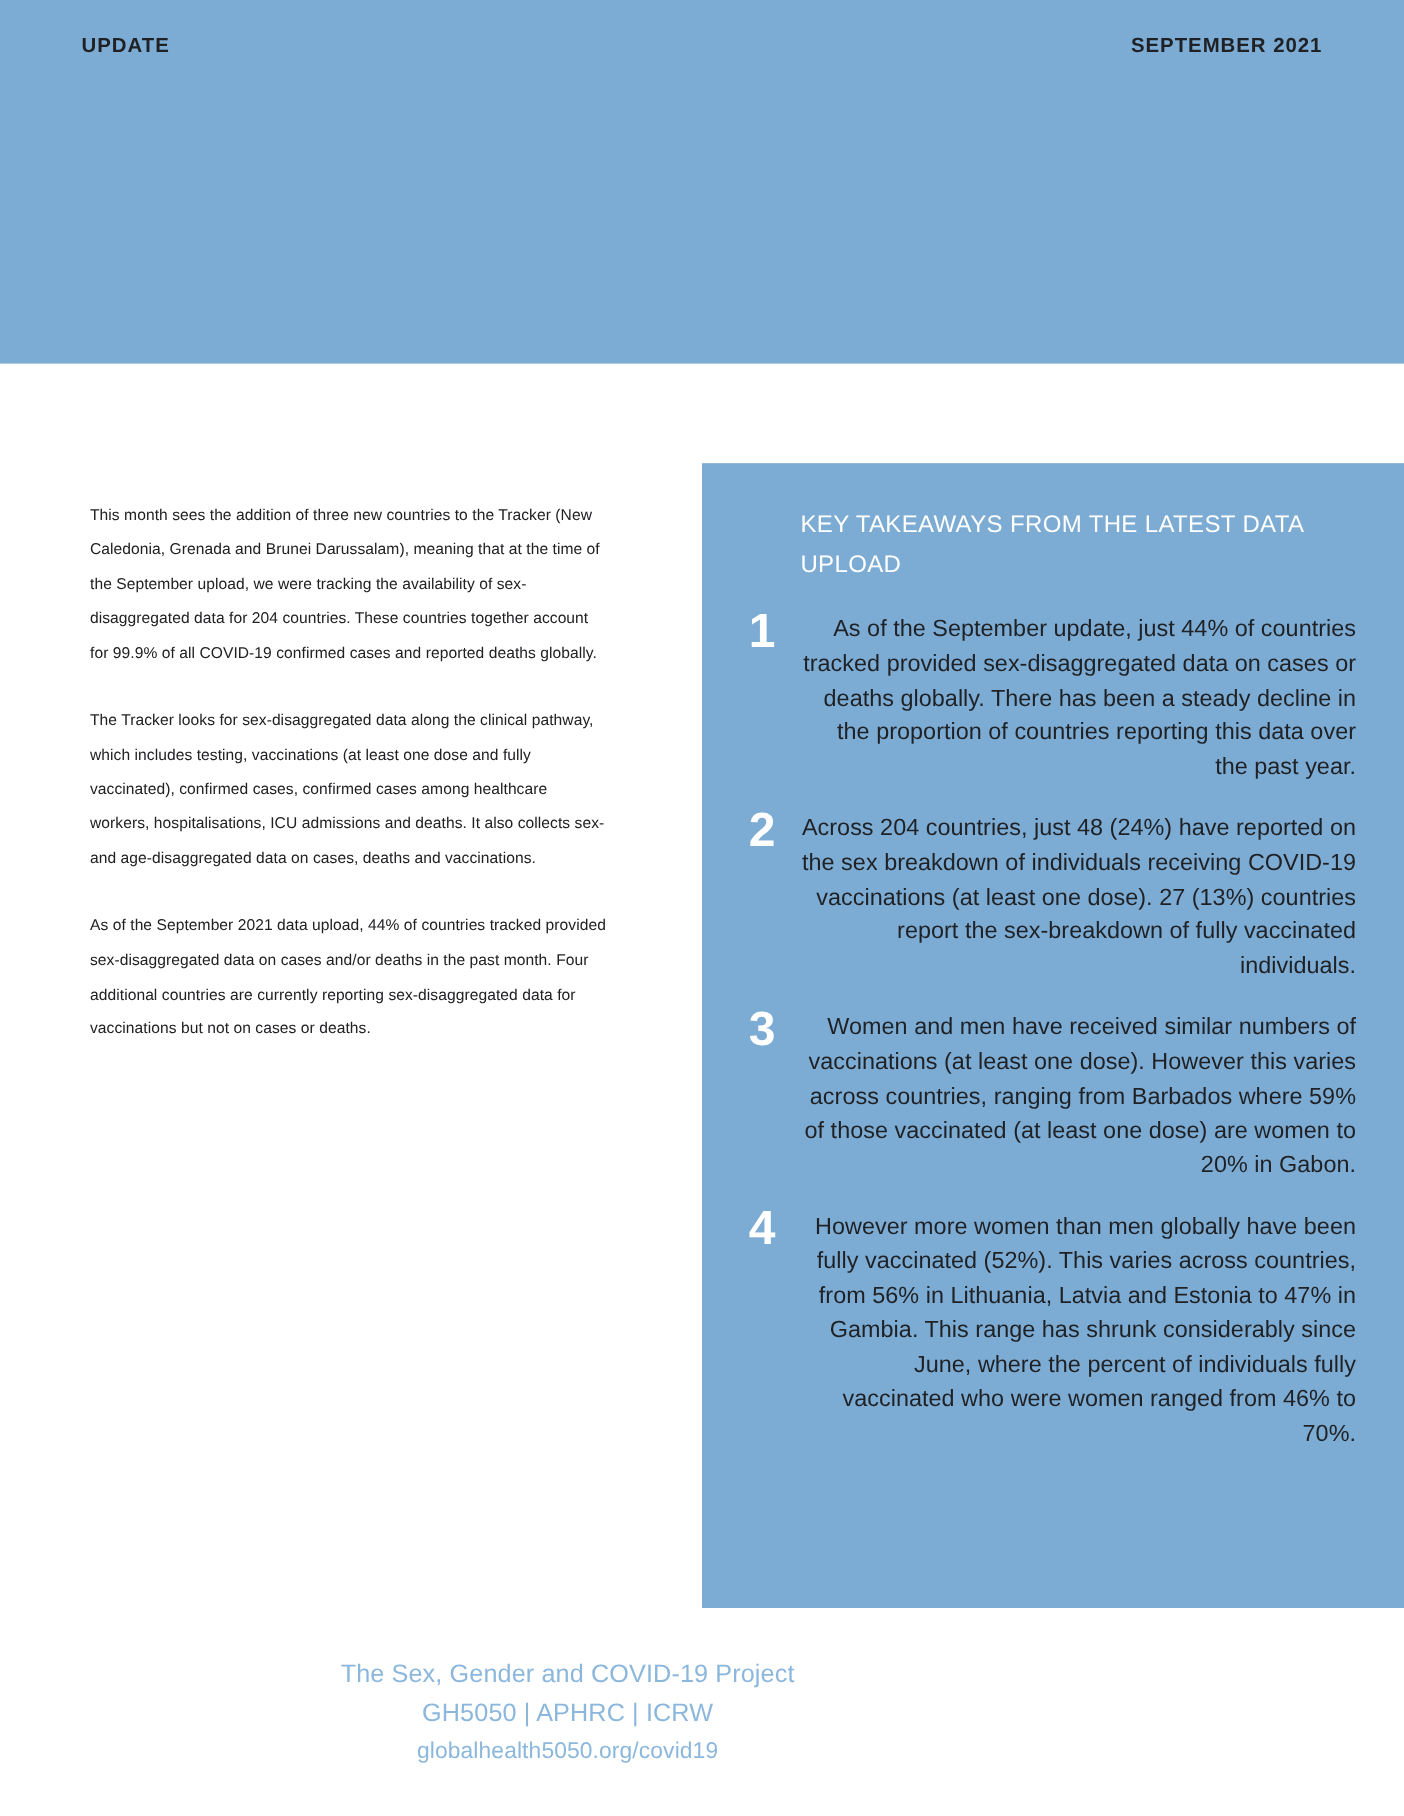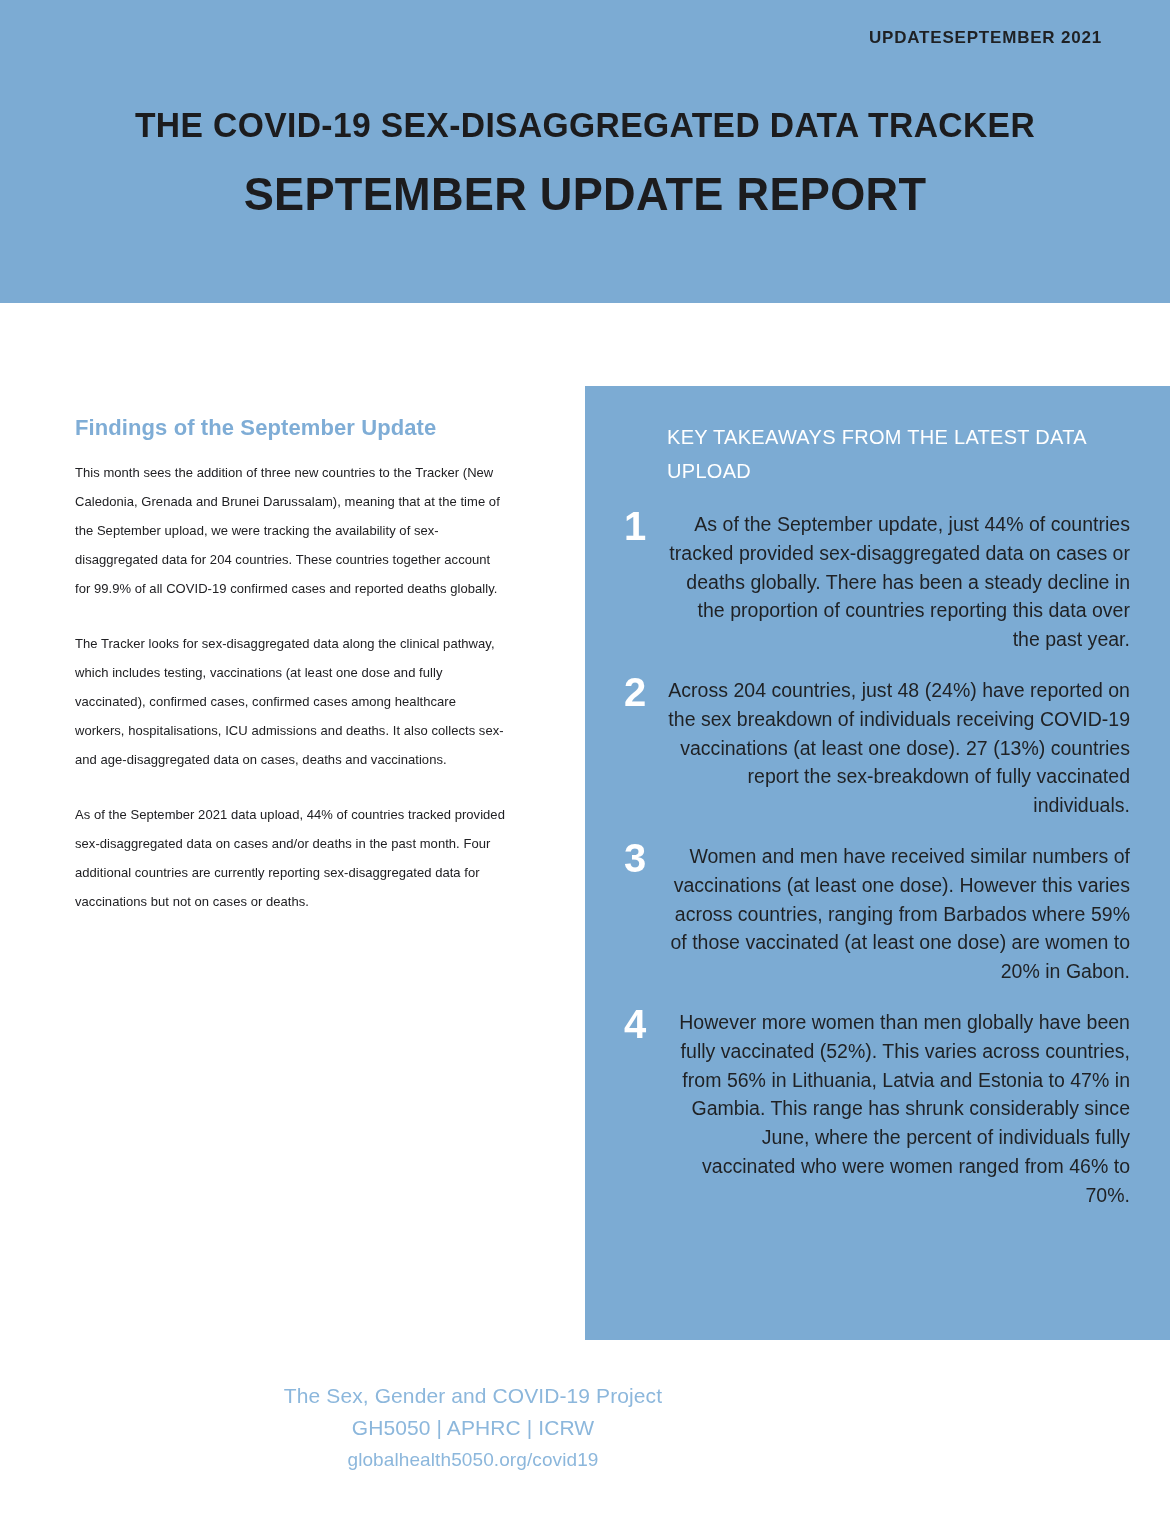--- a/index.html
+++ b/index.html
@@ -23,21 +23,21 @@
     width: 1170px;
     height: 303px;
     background: #7CABD3;
   }
   .banner-meta {
     position: absolute;
     top: 28px;
     left: 68px;
     right: 68px;
     display: flex;
-    justify-content: flex-end;
+    justify-content: space-between;
     align-items: baseline;
   }
   .banner-meta span {
     font-family: "Liberation Sans", sans-serif;
     font-size: 17px;
     font-weight: bold;
     letter-spacing: 0.8px;
     color: #1f2124;
   }
   .banner-titles {
@@ -163,28 +163,23 @@
   }
 </style>
 </head>
 <body>
 
 <div class="banner">
   <div class="banner-meta">
     <span>UPDATE</span>
     <span>SEPTEMBER 2021</span>
   </div>
-  <div class="banner-titles">
-    <h1 class="title-line1">THE COVID-19 SEX-DISAGGREGATED DATA TRACKER</h1>
-    <h2 class="title-line2">SEPTEMBER UPDATE REPORT</h2>
-  </div>
 </div>
 
 <div class="left-col">
-  <h3 class="section-heading">Findings of the September Update</h3>
   <p class="body-para">This month sees the addition of three new countries to the Tracker (New Caledonia, Grenada and Brunei Darussalam), meaning that at the time of the September upload, we were tracking the availability of sex-disaggregated data for 204 countries. These countries together account for 99.9% of all COVID-19 confirmed cases and reported deaths globally.</p>
   <p class="body-para">The Tracker looks for sex-disaggregated data along the clinical pathway, which includes testing, vaccinations (at least one dose and fully vaccinated), confirmed cases, confirmed cases among healthcare workers, hospitalisations, ICU admissions and deaths. It also collects sex- and age-disaggregated data on cases, deaths and vaccinations.</p>
   <p class="body-para">As of the September 2021 data upload, 44% of countries tracked provided sex-disaggregated data on cases and/or deaths in the past month. Four additional countries are currently reporting sex-disaggregated data for vaccinations but not on cases or deaths.</p>
 </div>
 
 <div class="right-panel">
   <h3 class="panel-heading">KEY TAKEAWAYS FROM THE LATEST DATA UPLOAD</h3>
 
   <div class="takeaway">
     <span class="takeaway-num">1</span>

